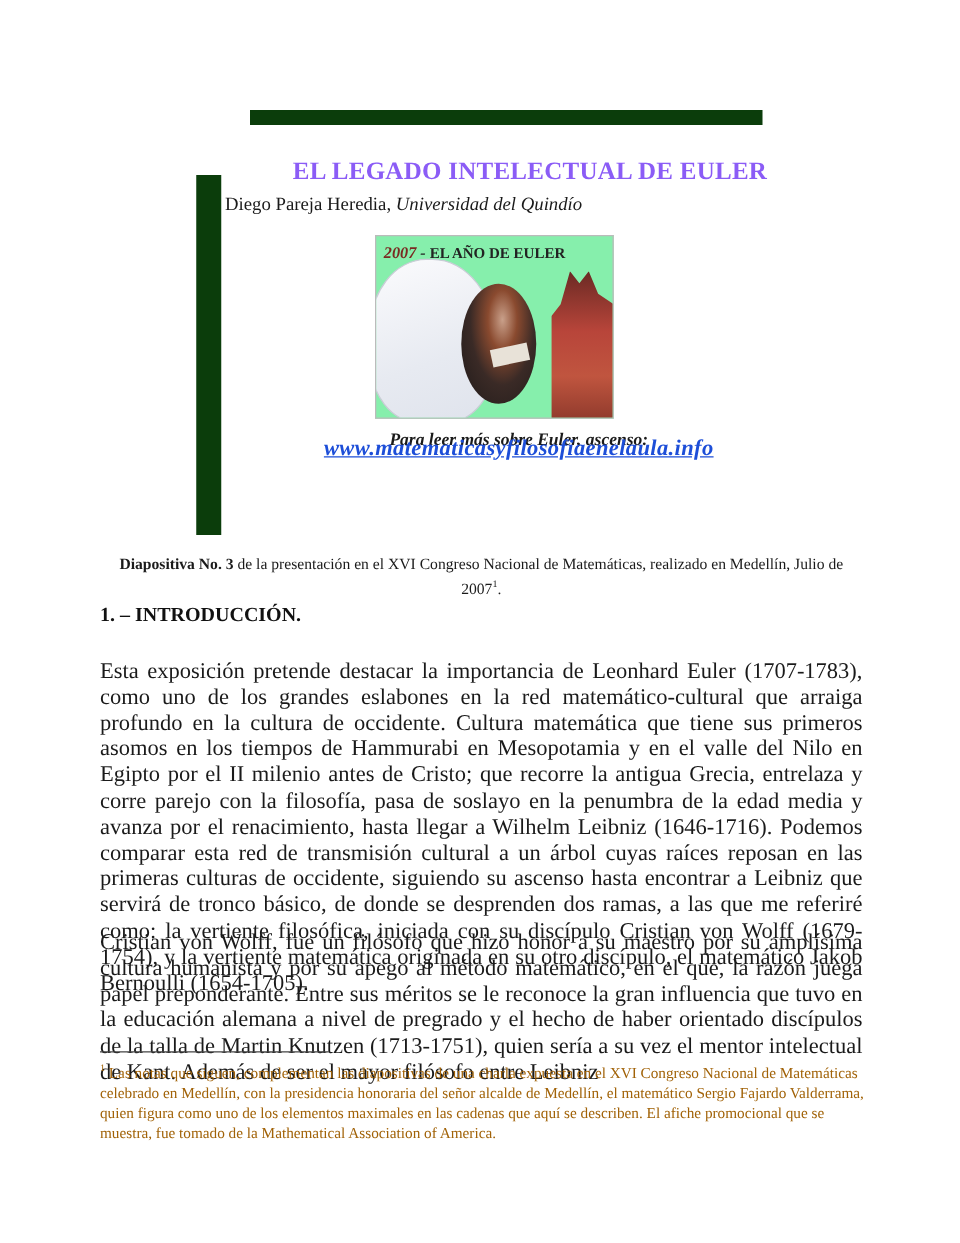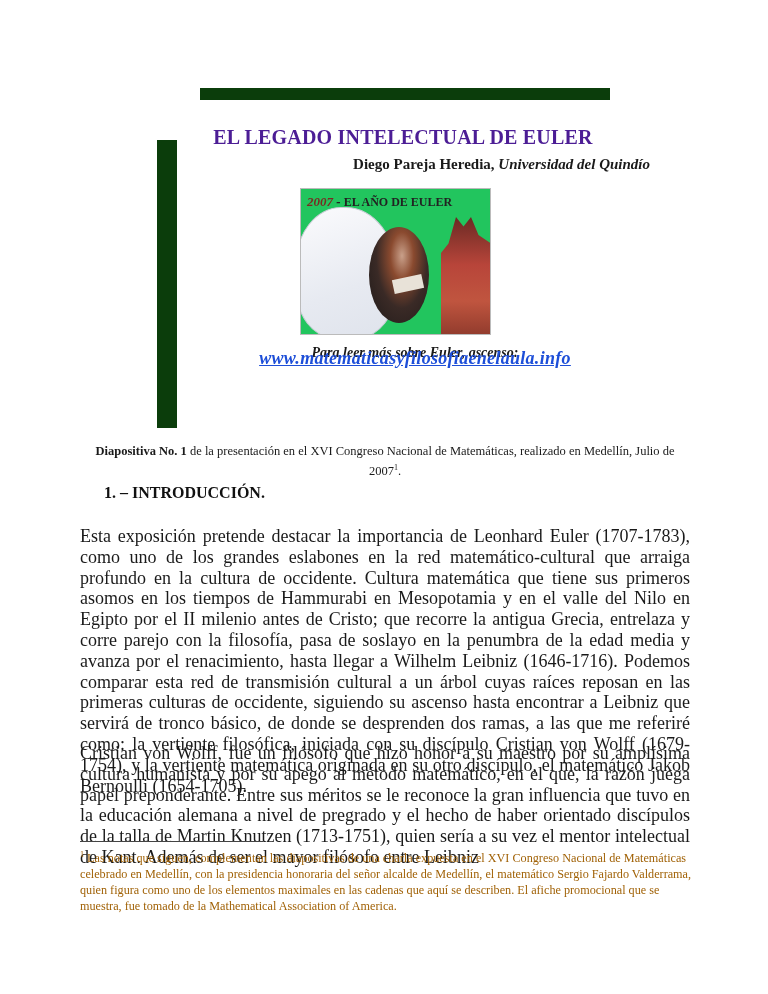--- a/index.html
+++ b/index.html
@@ -2,28 +2,28 @@
 <html><head>
 <meta charset="utf-8">
 <style>
   html, body { margin: 0; padding: 0; background: #ffffff; }
   body { width: 768px; height: 994px; position: relative; overflow: hidden;
          font-family: "Liberation Serif", "DejaVu Serif", serif; color: #111; }
 
   .top-bar { position: absolute; left: 200px; top: 88px; width: 410px; height: 12px; background: #0b3d0b; }
   .side-bar { position: absolute; left: 157px; top: 140px; width: 20px; height: 288px; background: #0b3d0b; }
 
-  .slide-title { position: absolute; left: 168px; width: 470px; top: 126px; text-align: center;
-                 font-weight: bold; font-size: 20px; letter-spacing: 0.2px; color: #4c1d95; }
-  .slide-author { position: absolute; left: 180px; width: 470px; top: 156px; text-align: right;
-                  font-weight: bold; font-size: 15px; color: #1a1a1a; }
+  .slide-title { position: absolute; left: 189px; width: 470px; top: 126px; text-align: center;
+                 font-weight: bold; font-size: 20px; letter-spacing: 0.2px; color: #8b5cf6; }
+  .slide-author { position: absolute; left: 180px; width: 470px; top: 156px; text-align: left;
+                  font-weight: normal; font-size: 15px; color: #1a1a1a; }
   .slide-author i { font-style: italic; }
 
   .poster { position: absolute; left: 300px; top: 188px; width: 189px; height: 145px;
-            border: 1px solid #bbb; background: #22c55e; overflow: hidden; }
+            border: 1px solid #bbb; background: #86efac; overflow: hidden; }
   .poster-caption { position: absolute; left: 6px; top: 5px; font-weight: bold; font-style: italic;
                     font-size: 13px; color: #222; white-space: nowrap; }
   .poster-caption .yr { color: #7a2a22; }
   .poster-caption .title { font-style: normal; font-size: 12px; }
   .poster-face { position: absolute; left: -6px; top: 18px; width: 100px; height: 130px;
                  border-radius: 45% 50% 40% 40%; border: 1px solid #c9cdd6;
                  background: linear-gradient(160deg, #fbfbfd 0%, #e7eaf1 60%, #dfe3ec 100%); }
   .poster-portrait { position: absolute; left: 68px; top: 38px; width: 60px; height: 96px;
                      border-radius: 50%; overflow: hidden;
                      background: radial-gradient(ellipse at 55% 30%, #c9a08a 0%, #8a4a2f 25%, #3a2a26 55%, #1f1a19 100%); }
@@ -37,21 +37,21 @@
                  font-weight: bold; font-style: italic; font-size: 14px; color: #1a1a1a; }
   .visit-url { position: absolute; left: 180px; width: 470px; top: 348px; text-align: center;
                font-weight: bold; font-style: italic; font-size: 18px; color: #1d4ed8;
                text-decoration: underline; letter-spacing: 0.3px; }
 
   .caption { position: absolute; left: 80px; width: 610px; top: 441px; text-align: center;
              font-size: 12.5px; line-height: 20px; color: #1a1a1a; }
   .caption b { font-weight: bold; }
   sup { font-size: 8px; vertical-align: super; line-height: 0; }
 
-  .section-heading { position: absolute; left: 80px; top: 484px; font-weight: bold; font-size: 16px; color: #111; margin-left: 24px; }
+  .section-heading { position: absolute; left: 80px; top: 484px; font-weight: bold; font-size: 16px; color: #111; }
 
   .para { position: absolute; left: 80px; width: 610px; font-size: 18px; line-height: 20.8px;
           text-align: justify; color: #1a1a1a; margin: 0; }
   .p1 { top: 526px; }
   .p2 { top: 743px; }
 
   .fn-rule { position: absolute; left: 80px; top: 841px; width: 183px; height: 1px; background: #444; }
   .footnote { position: absolute; left: 80px; width: 615px; top: 850px; font-size: 12.2px; line-height: 16px; color: #a16207; margin: 0; }
 </style>
 </head>
@@ -68,21 +68,21 @@
   <div class="poster-tower"></div>
   <div class="poster-portrait">
       <div class="paper"></div>
     </div>
   <div class="poster-caption"><span class="yr">2007</span><span> - </span><span class="title">EL AÑO DE EULER</span></div>
 </div>
 
 <div class="visit-label">Para leer más sobre Euler, ascenso:</div>
 <div class="visit-url">www.matematicasyfilosofiaenelaula.info</div>
 
-<div class="caption"><b>Diapositiva No. 1</b><span> de la presentación en el XVI Congreso Nacional de Matemáticas, realizado en Medellín, Julio de 2007</span><sup>1</sup><span>.</span></div>
+<div class="caption"><b>Diapositiva No. 3</b><span> de la presentación en el XVI Congreso Nacional de Matemáticas, realizado en Medellín, Julio de 2007</span><sup>1</sup><span>.</span></div>
 
 <div class="section-heading">1. – INTRODUCCIÓN.</div>
 
 <p class="para p1">Esta exposición pretende destacar la importancia de Leonhard Euler (1707-1783), como uno de los grandes eslabones en la red matemático-cultural que arraiga profundo en la cultura de occidente. Cultura matemática que tiene sus primeros asomos en los tiempos de Hammurabi en Mesopotamia y en el valle del Nilo en Egipto por el II milenio antes de Cristo; que recorre la antigua Grecia, entrelaza y corre parejo con la filosofía, pasa de soslayo en la penumbra de la edad media y avanza por el renacimiento, hasta llegar a Wilhelm Leibniz (1646-1716). Podemos comparar esta red de transmisión cultural a un árbol cuyas raíces reposan en las primeras culturas de occidente, siguiendo su ascenso hasta encontrar a Leibniz que servirá de tronco básico, de donde se desprenden dos ramas, a las que me referiré como: la vertiente filosófica, iniciada con su discípulo Cristian von Wolff (1679-1754), y la vertiente matemática originada en su otro discípulo, el matemático Jakob Bernoulli (1654-1705).</p>
 <p class="para p2">Cristian von Wolff, fue un filósofo que hizo honor a su maestro por su amplísima cultura humanista y por su apego al método matemático, en el que, la razón juega papel preponderante. Entre sus méritos se le reconoce la gran influencia que tuvo en la educación alemana a nivel de pregrado y el hecho de haber orientado discípulos de la talla de Martin Knutzen (1713-1751), quien sería a su vez el mentor intelectual de Kant. Además de ser el mayor filósofo entre Leibniz</p>
 
 <div class="fn-rule"></div>
 <p class="footnote"><sup>1</sup><span>  Las notas que siguen, complementan las diapositivas de una charla expuesta en el XVI Congreso Nacional de Matemáticas celebrado en Medellín, con la presidencia honoraria del señor alcalde de Medellín, el matemático Sergio Fajardo Valderrama, quien figura como uno de los elementos maximales en las cadenas que aquí se describen. El afiche promocional que se muestra, fue tomado de la Mathematical Association of America.</span></p>
 
 </body></html>

